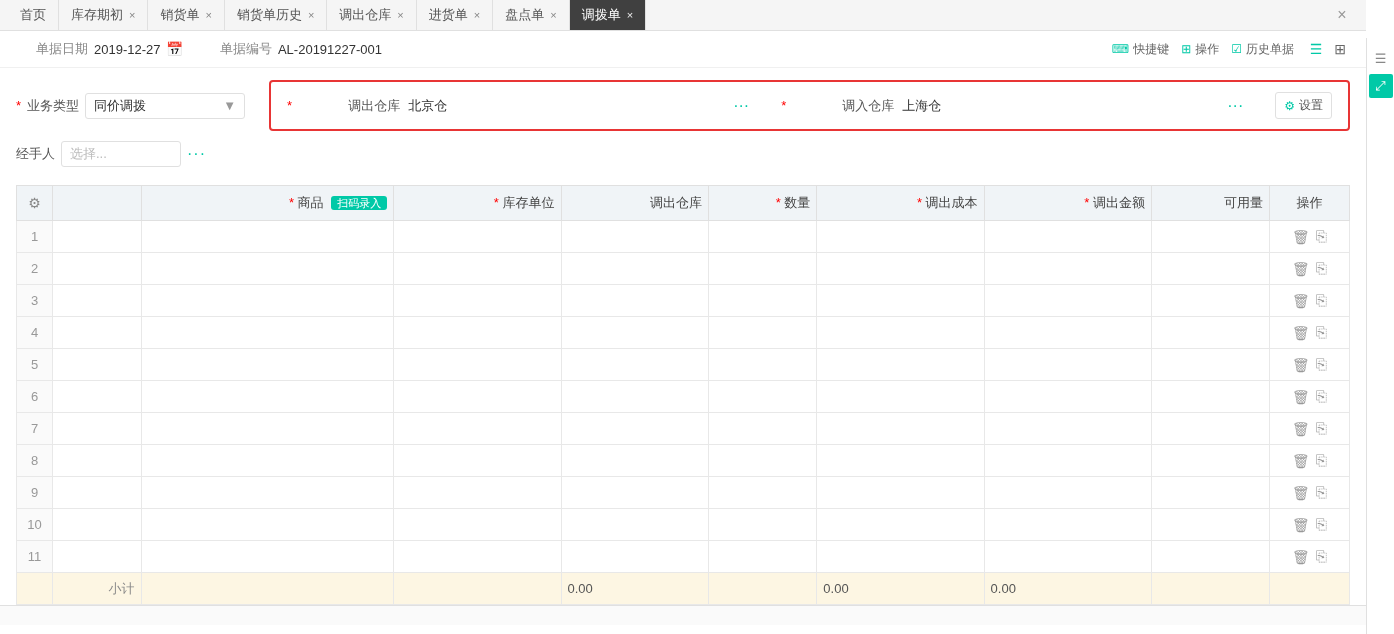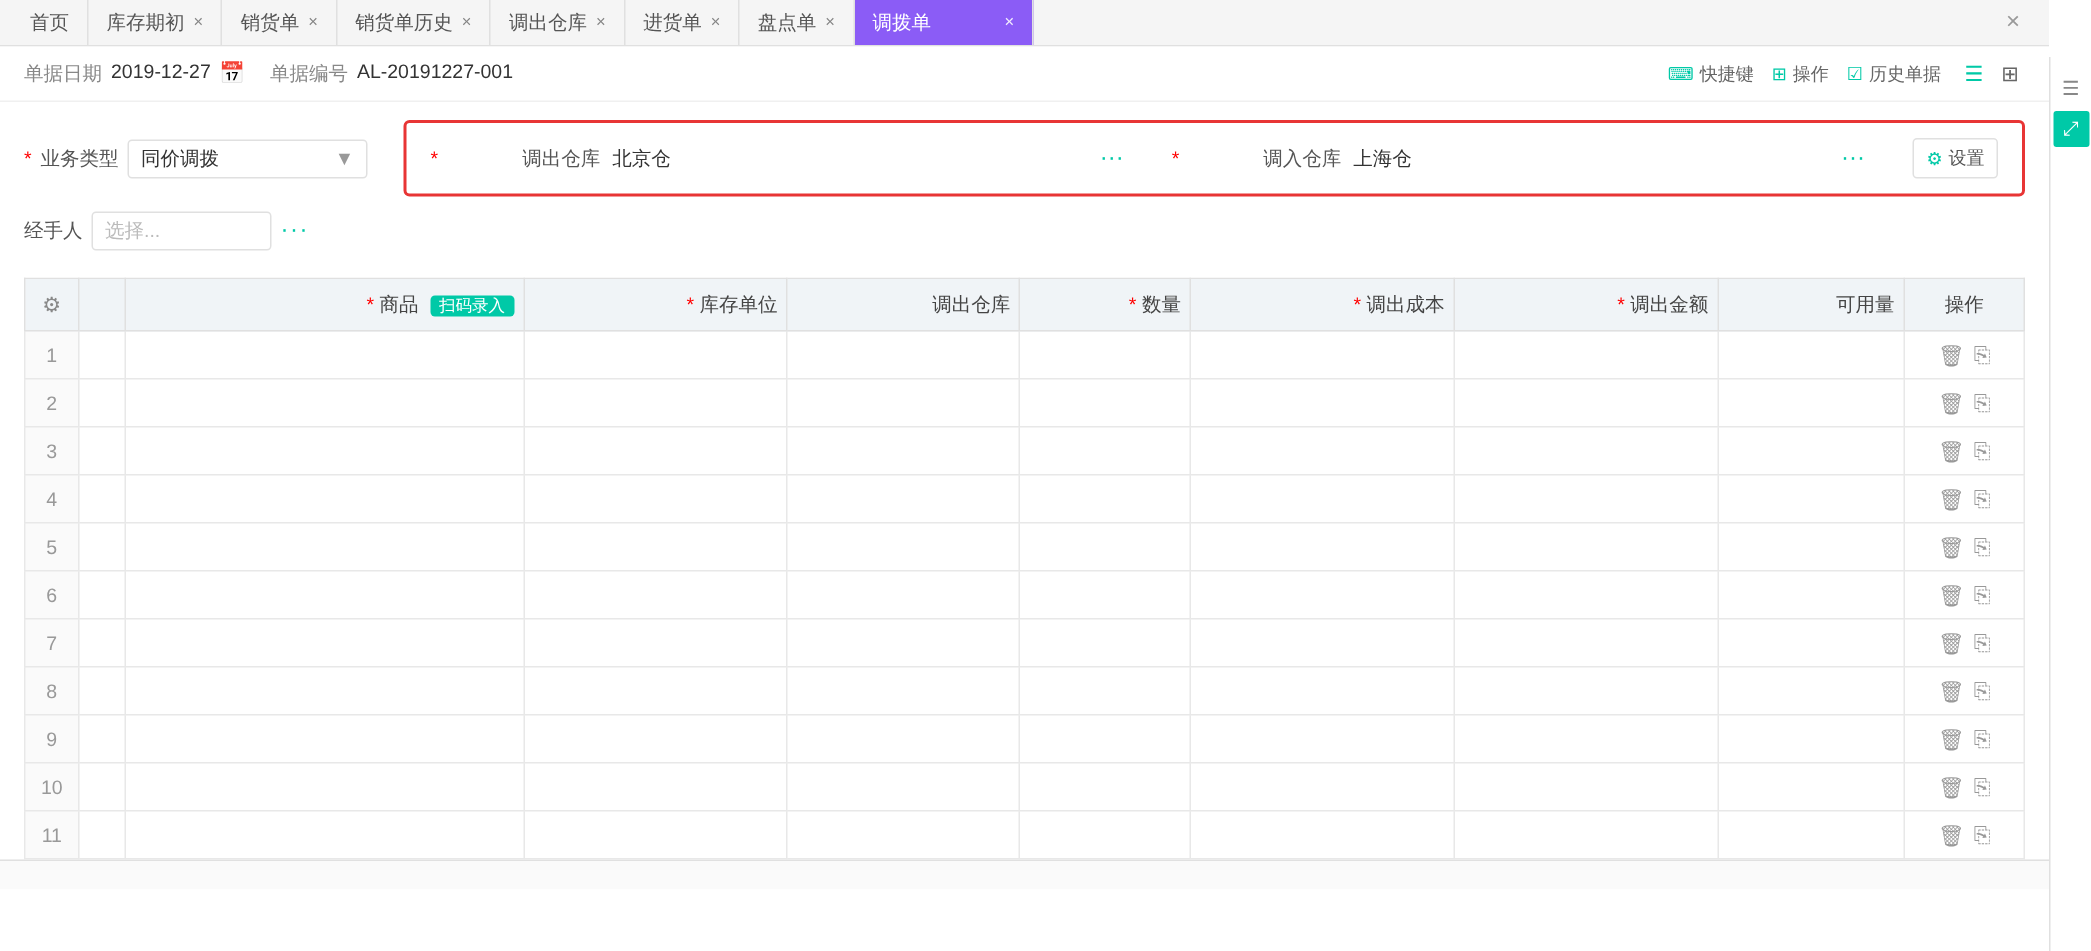--- a/index.html
+++ b/index.html
@@ -19,23 +19,22 @@
       align-items: center;
       padding: 0 12px;
       height: 100%;
       cursor: pointer;
       font-size: 13px;
       color: #555;
       border-right: 1px solid #e0e0e0;
       white-space: nowrap;
     }
     .tab-item.active {
-      background: #8b5cf6;
+      background: #404040;
       color: #fff;
-      gap: 43px;
     }
     .tab-item .close-x {
       margin-left: 6px;
       font-size: 11px;
       color: inherit;
       opacity: 0.7;
     }
     .tab-item.active .close-x { color: #fff; opacity: 0.9; }
     .tab-close-btn {
       margin-left: auto;
@@ -53,23 +52,25 @@
     .toolbar-row {
       display: flex;
       align-items: center;
       padding: 8px 16px;
       background: #fff;
       border-bottom: 1px solid #f0f0f0;
       gap: 16px;
     }
     .toolbar-item {
       display: flex;
+      align-items: center;
       gap: 6px;
       color: #555;
       font-size: 13px;
+      margin-left: 20px;
     }
     .toolbar-item .label { color: #888; }
     .toolbar-item .value { color: #333; }
     .toolbar-item .icon-calendar { color: #00c9a7; font-size: 14px; cursor: pointer; }
     .toolbar-right {
       margin-left: auto;
       display: flex;
       align-items: center;
       gap: 12px;
     }
@@ -586,20 +587,32 @@
             <td></td>
             <td></td>
             <td>
               <div class="action-cell">
                 <span class="action-icon">🗑</span>
                 <span class="action-icon">⎘</span>
               </div>
             </td>
           </tr>
 
+        <tr>
+          <td class="subtotal row-num"></td>
+          <td class="subtotal subtotal-label">小计</td>
+          <td class="subtotal"></td>
+          <td class="subtotal"></td>
+          <td class="subtotal">0.00</td>
+          <td class="subtotal"></td>
+          <td class="subtotal">0.00</td>
+          <td class="subtotal">0.00</td>
+          <td class="subtotal"></td>
+          <td class="subtotal"></td>
+        </tr>
       </tbody>
     </table>
   </div>
 
   <div class="bottom-bar"></div>
 </div>
 
 <div class="right-sidebar">
   <div class="right-sidebar-btn">☰</div>
   <div class="right-sidebar-btn active">⤢</div>

